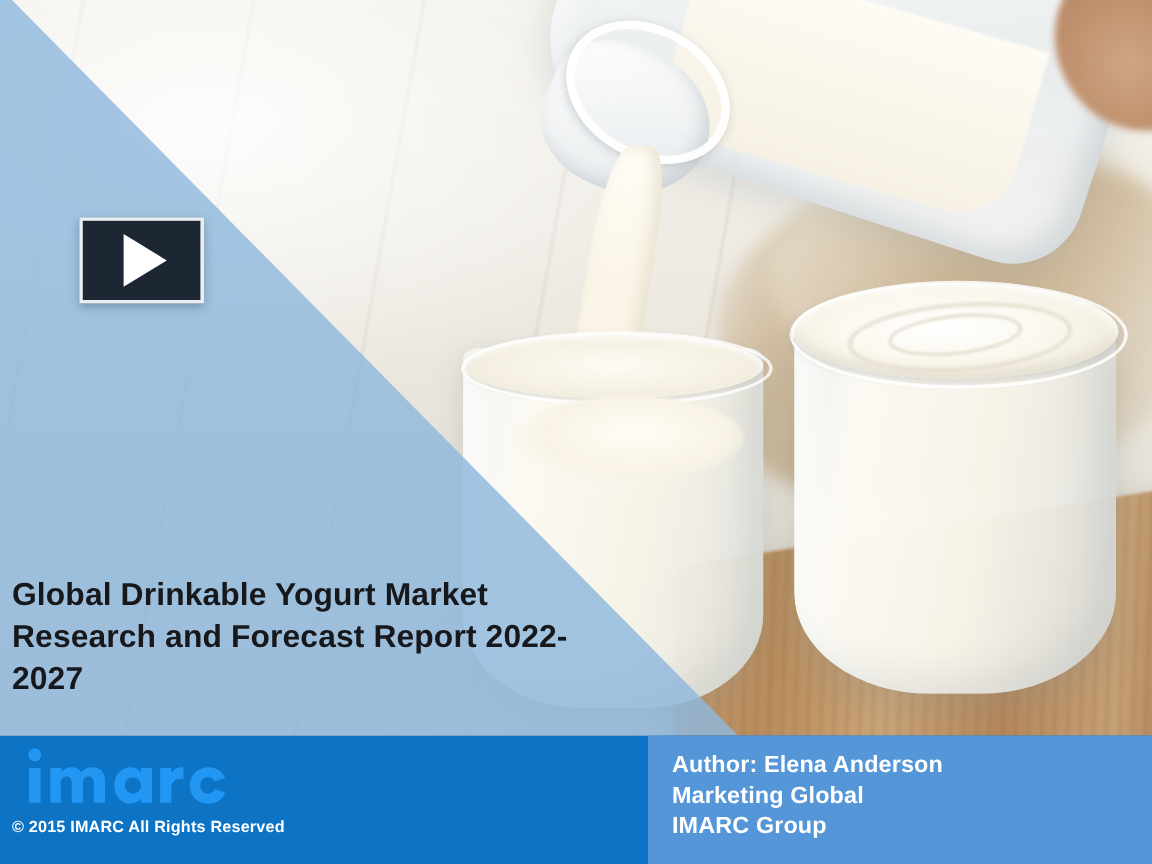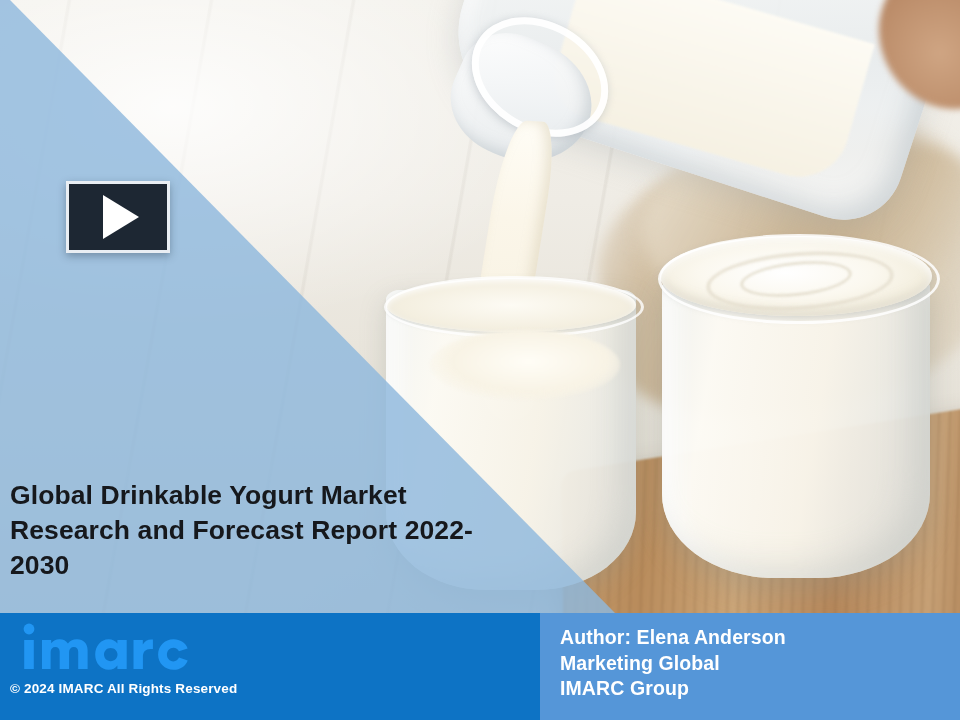--- a/index.html
+++ b/index.html
@@ -418,42 +418,42 @@
     <div class="glass-left-rim"></div>
     <div class="splash"></div>
   </div>
 
   <div class="diagonal-overlay"></div>
 
   <div class="play-button">
     <span class="play-triangle"></span>
   </div>
 
-  <h1 class="title">Global Drinkable Yogurt Market Research and Forecast Report 2022-2030</h1>
+  <h1 class="title">Global Drinkable Yogurt Market Research and Forecast Report 2022-2027</h1>
 
   <div class="bottom-bar"></div>
 
   <div class="logo">
     <svg width="180" height="52" viewBox="0 0 180 52" aria-hidden="true">
 
       <circle cx="13" cy="8" r="5.4" fill="#2196F3"></circle>
 
       <rect x="8.2" y="19" width="9.6" height="29" fill="#2196F3"></rect>
 
       <path d="M26 48 V19 h9.2 v3.2 a10.6 10.6 0 0 1 8.4 -3.9 c3.6 0 6.6 1.5 8.3 4.2 a11.6 11.6 0 0 1 9.1 -4.2 c6.4 0 10.6 4.3 10.6 11 V48 h-9.4 V30.8 c0 -2.9 -1.7 -4.8 -4.4 -4.8 c-2.8 0 -4.7 2 -4.7 5 V48 h-9.4 V30.8 c0 -2.9 -1.7 -4.8 -4.4 -4.8 c-2.8 0 -4.7 2 -4.7 5 V48 Z" fill="#2196F3"></path>
 
       <path d="M92.6 48.8 c-7.6 0 -13.4 -6.5 -13.4 -15.2 c0 -8.7 5.8 -15.3 13.4 -15.3 c3.9 0 6.9 1.6 8.8 4.2 V19 h9.3 v29 h-9.3 v-3.5 c-1.9 2.7 -4.9 4.3 -8.8 4.3 Z m2.1 -8.6 c3.9 0 6.8 -2.9 6.8 -6.6 c0 -3.8 -2.9 -6.7 -6.8 -6.7 c-3.9 0 -6.7 2.9 -6.7 6.7 c0 3.7 2.8 6.6 6.7 6.6 Z" fill="#2196F3"></path>
 
       <path d="M117.5 48 V19 h9.3 v4.6 c1.7 -3.4 4.6 -5.2 8.5 -5.2 h1.6 v9.5 h-2.4 c-4.9 0 -7.6 2.7 -7.6 7.9 V48 Z" fill="#2196F3"></path>
 
       <path d="M157.6 48.8 c-8.9 0 -15.5 -6.5 -15.5 -15.2 c0 -8.7 6.6 -15.3 15.5 -15.3 c6.6 0 12 3.5 14 9.1 l-8.7 2.9 c-1 -2.3 -3 -3.6 -5.5 -3.6 c-3.8 0 -6.5 2.9 -6.5 6.9 c0 3.9 2.7 6.8 6.5 6.8 c2.6 0 4.6 -1.4 5.6 -3.8 l8.7 2.9 c-2 5.7 -7.4 9.3 -14.1 9.3 Z" fill="#2196F3"></path>
     </svg>
   </div>
 
-  <div class="copyright">© 2024 IMARC All Rights Reserved</div>
+  <div class="copyright">© 2015 IMARC All Rights Reserved</div>
 
   <div class="author-panel">
     <div class="author-line">Author: Elena Anderson</div>
     <div class="author-line">Marketing Global</div>
     <div class="author-line">IMARC Group</div>
   </div>
 
 </div>
 
 </body></html>

